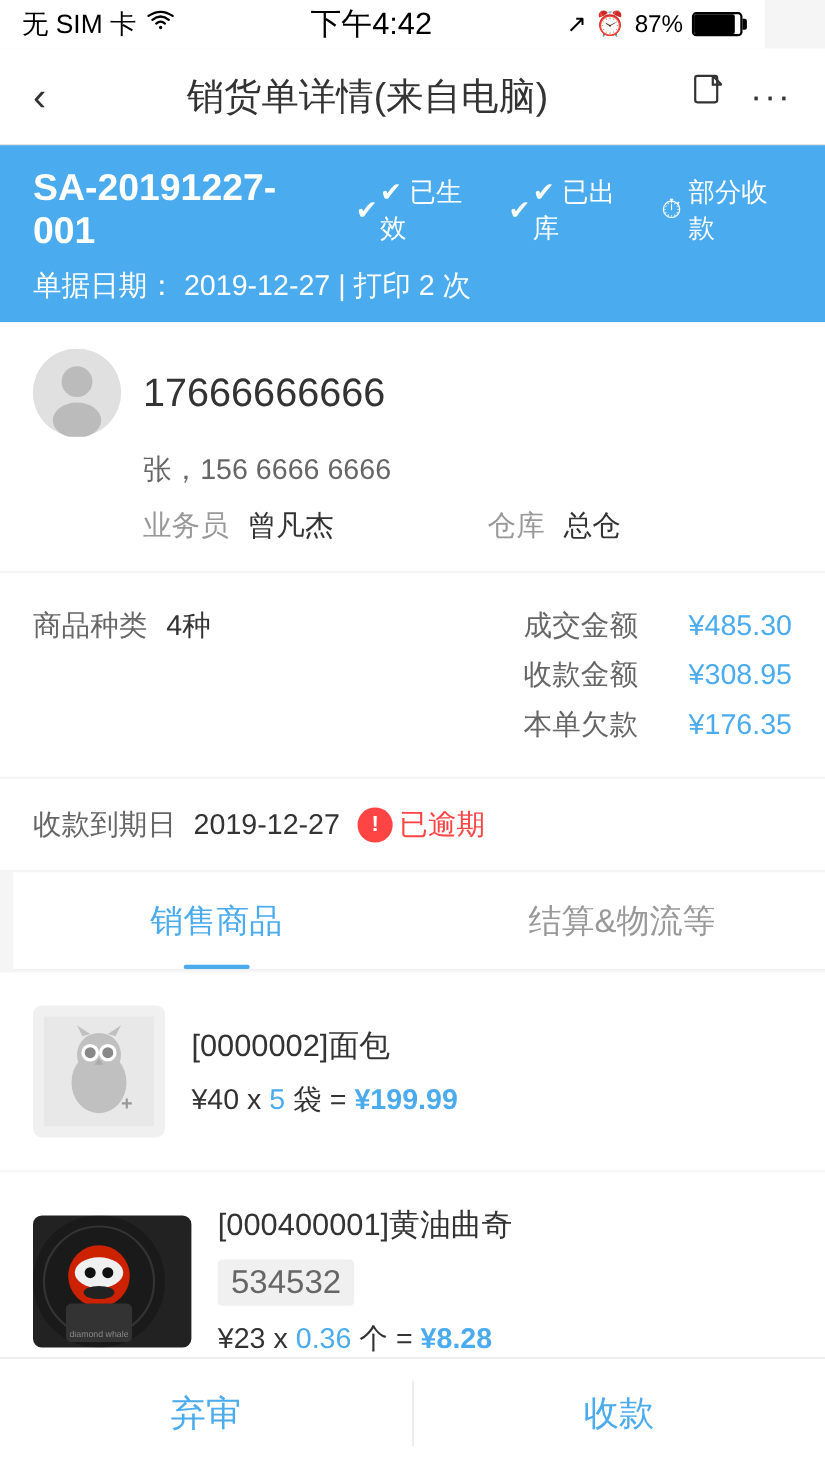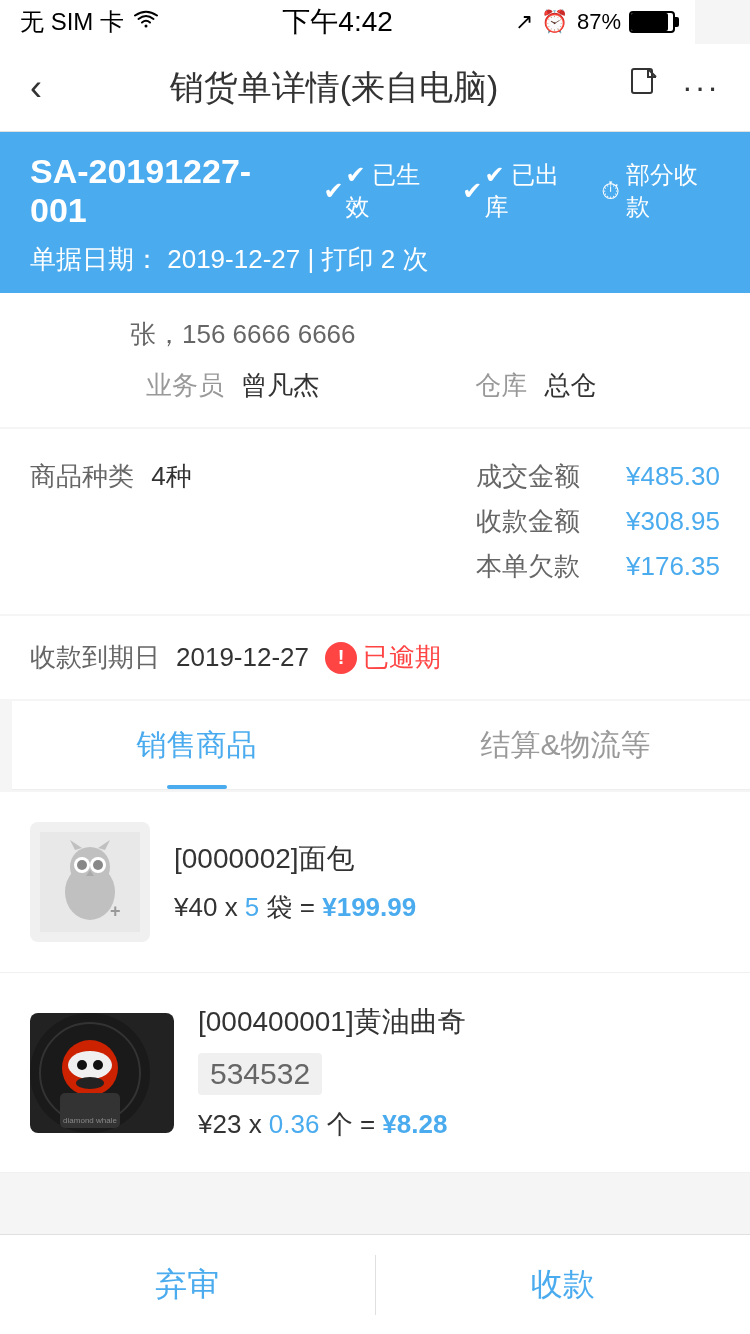--- a/index.html
+++ b/index.html
@@ -132,21 +132,21 @@
       padding-left: 100px;
     }
     .customer-meta {
       display: flex;
       align-items: center;
       padding-left: 100px;
       gap: 60px;
       font-size: 26px;
       color: #666;
     }
-    .meta-label { color: #999; margin-left: 16px; }
+    .meta-label { color: #999; }
     .meta-value { color: #333; margin-left: 10px; }
 
     
     .stats-section {
       background: #fff;
       padding: 30px 30px;
       margin-bottom: 2px;
       display: flex;
       align-items: flex-start;
       justify-content: space-between;
@@ -379,20 +379,30 @@
   <div class="banner-date">
     <span>单据日期：</span>
     <span>2019-12-27</span>
     <span> | 打印 </span>
     <span>2</span>
     <span>次</span>
   </div>
 </div>
 
 <div class="customer-section">
+  <div class="customer-top">
+    <div class="avatar-icon">
+      <svg width="80" height="80" viewBox="0 0 80 80">
+        <circle cx="40" cy="40" r="40" fill="#e0e0e0"></circle>
+        <circle cx="40" cy="30" r="14" fill="#bbb"></circle>
+        <ellipse cx="40" cy="65" rx="22" ry="16" fill="#bbb"></ellipse>
+      </svg>
+    </div>
+    <span class="customer-name">17666666666</span>
+  </div>
   <div class="customer-info">张，156 6666 6666</div>
   <div class="customer-meta">
     <span>
       <span class="meta-label">业务员</span>
       <span class="meta-value">曾凡杰</span>
     </span>
     <span style="margin-left:80px;">
       <span class="meta-label">仓库</span>
       <span class="meta-value">总仓</span>
     </span>

